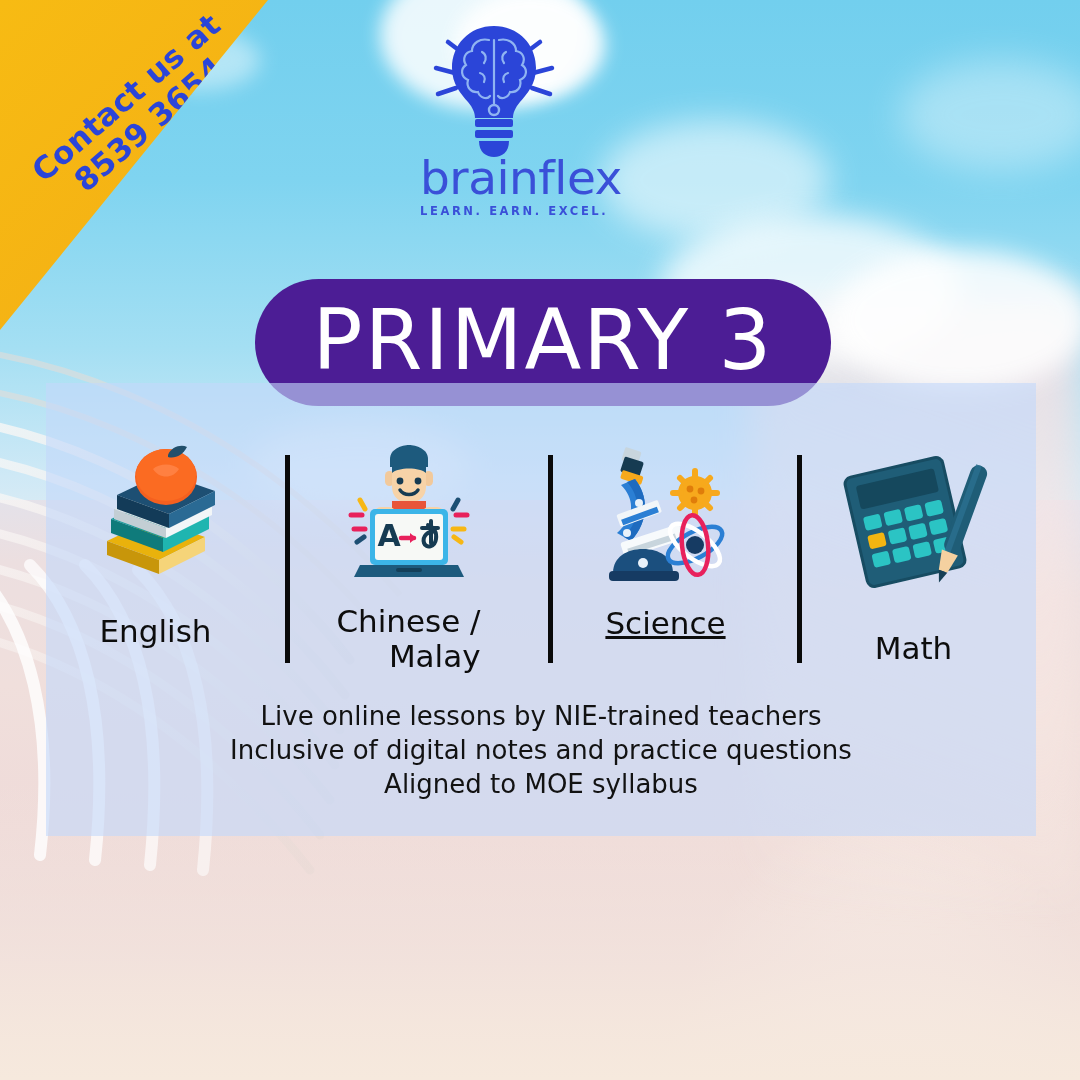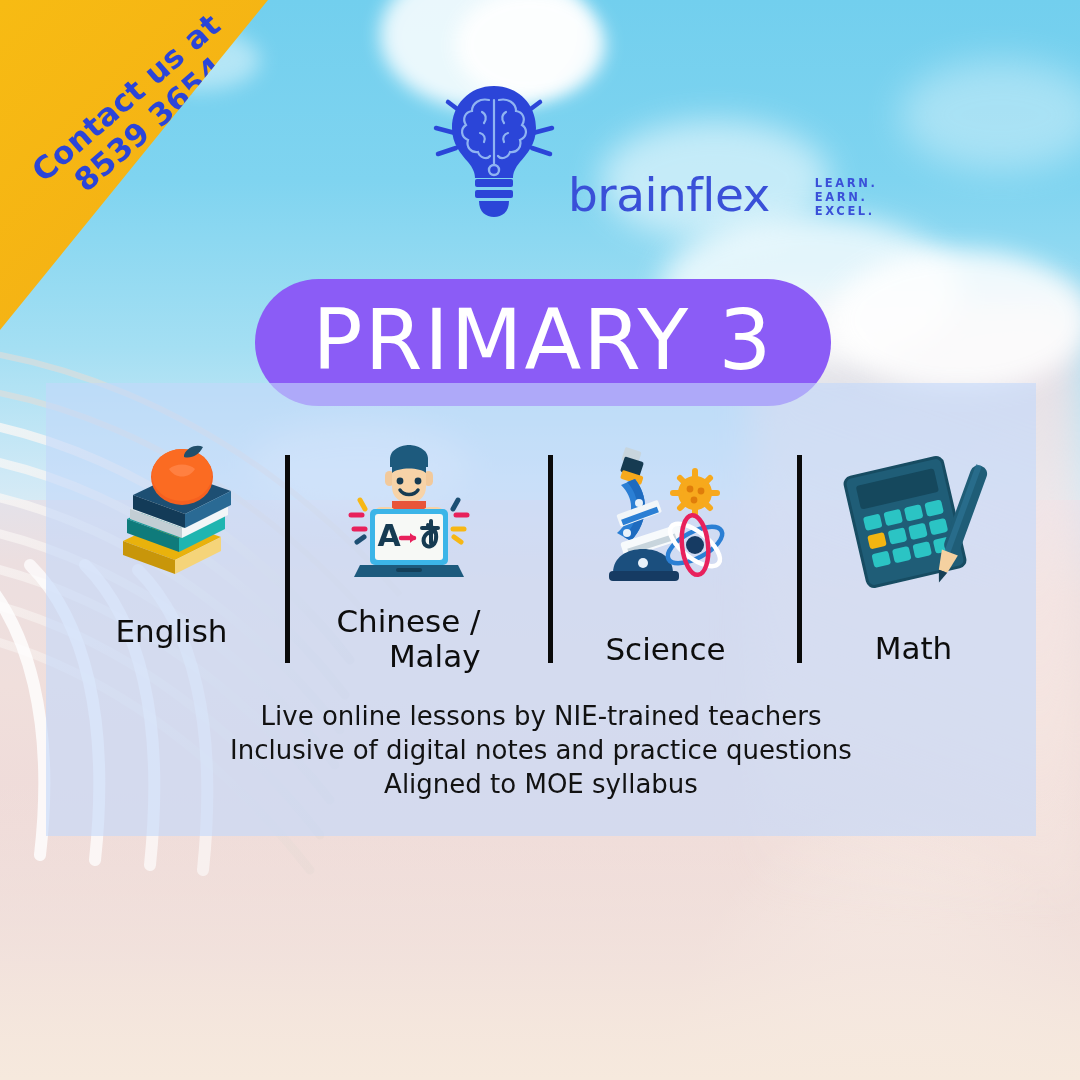--- a/index.html
+++ b/index.html
@@ -60,68 +60,68 @@
     transform:rotate(-41deg); transform-origin:center center;
     text-align:center; color:#2b45d8;
     font-weight:bold; font-size:31px; line-height:1.14; letter-spacing:.3px;
     font-family:"DejaVu Sans", sans-serif;
   }
   .corner-text span{ display:block; white-space:nowrap; }
 
   
   .logo-wrap{
     position:absolute; left:420px; top:18px; width:250px; height:200px;
-    display:flex; flex-direction:row; align-items:flex-end;
+    display:flex; flex-direction:column; align-items:flex-start;
   }
   .logo-mark{ width:148px; height:140px; }
   .logo-word{
     margin-top:-4px; color:#3a50d8; font-size:47px; line-height:1;
     font-family:"DejaVu Sans", sans-serif; font-weight:400; letter-spacing:-0.5px;
   }
   .logo-tag{
     margin-top:3px; color:#3a50d8; font-size:11.5px; font-weight:bold;
-    letter-spacing:2.6px; font-family:"DejaVu Sans", sans-serif;margin-left:45px;
+    letter-spacing:2.6px; font-family:"DejaVu Sans", sans-serif;
   }
 
   
   .title-pill{
     position:absolute; left:255px; top:279px; width:576px; height:127px;
-    background:#8b5cf6; border-radius:64px;
+    background:#4c1d95; border-radius:64px;
     display:flex; align-items:center; justify-content:center;
   }
   .title-pill .label{
     color:#ffffff; font-size:83px; line-height:1; font-weight:400;
     letter-spacing:2px; font-family:"DejaVu Sans", sans-serif;
     transform:translateY(-2px);
   }
 
   
   .panel{
     position:absolute; left:46px; top:383px; width:990px; height:453px;
     background:rgba(196,216,250,.62);
   }
 
   
   .subjects{ position:absolute; left:46px; top:440px; width:990px; height:235px; }
   .subject{
     position:absolute; top:0; width:215px; height:235px;
     display:flex; flex-direction:column; align-items:center;
   }
-  .s-english{ left:18px; }
+  .s-english{ left:2px; }
   .s-lang{ left:255px; }
   .s-science{ left:512px; }
   .s-math{ left:760px;justify-content:center; }
   .subject .icon{ height:150px; display:flex; align-items:center; justify-content:center; }
   .subject .s-label{
     color:#0d0d0d; font-size:31px; line-height:1.14; text-align:center;
     font-family:"DejaVu Sans", sans-serif;
   }
   .s-english .s-label{ margin-top:24px; }
   .s-lang .s-label{ margin-top:14px;text-align:right; }
-  .s-science .s-label{ margin-top:42px; }
+  .s-science .s-label{ margin-top:16px;text-decoration:underline; }
   .s-math .s-label{ margin-top:32px; }
 
   .divider{ position:absolute; top:15px; width:5px; height:208px; background:#0a0a0a; }
   .d1{ left:239px; } .d2{ left:502px; } .d3{ left:751px; }
 
   
   .blurb{
     position:absolute; left:46px; top:700px; width:990px;
     text-align:center; color:#121212;
     font-size:26px; line-height:1.3; font-family:"DejaVu Sans", sans-serif;

